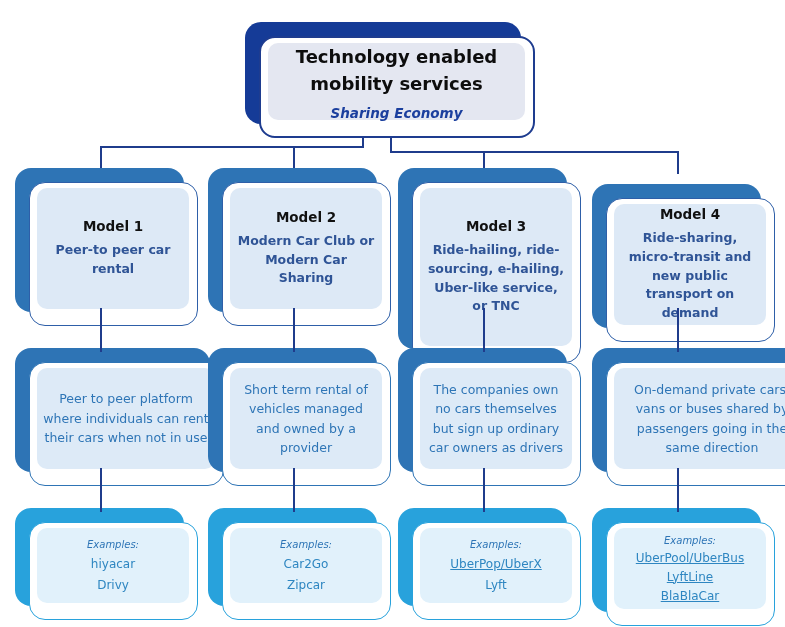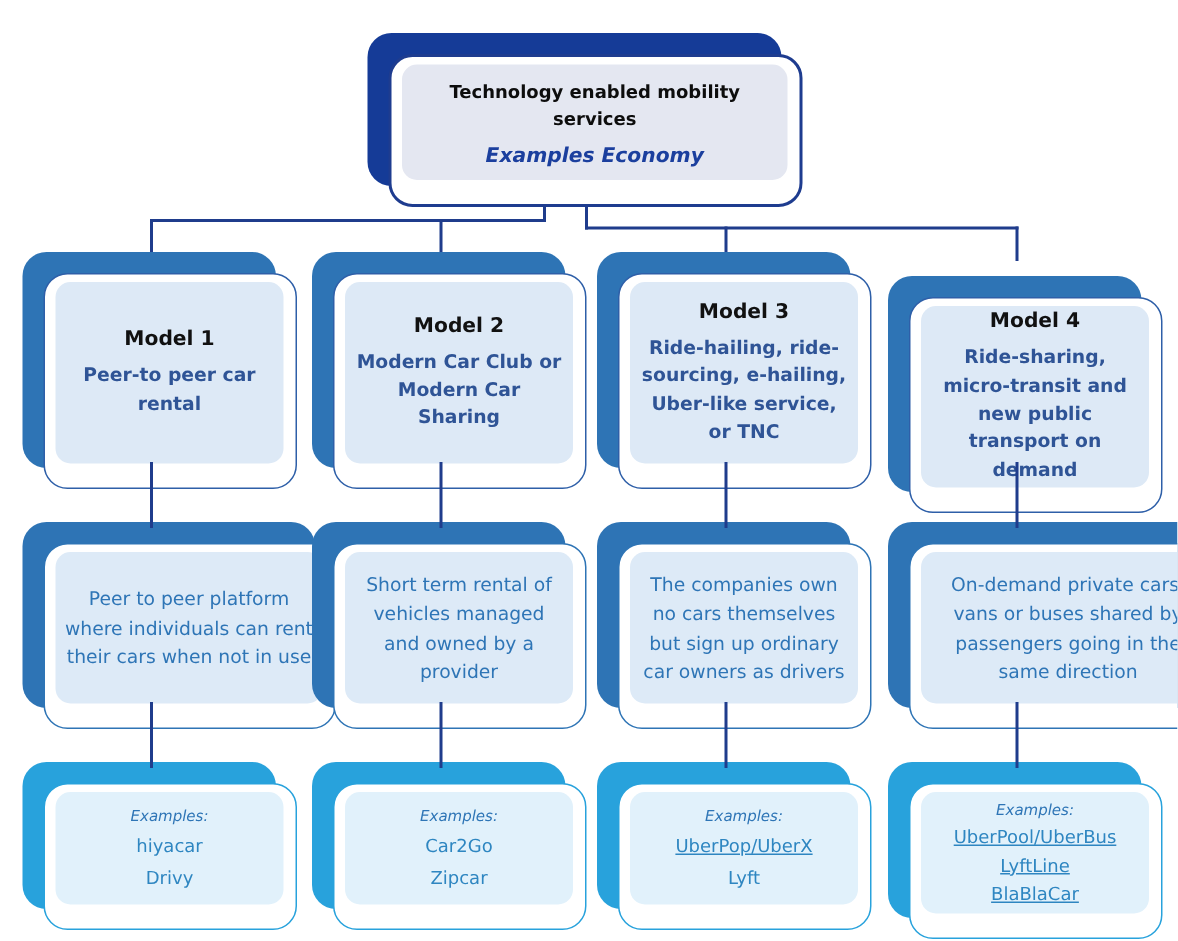--- a/index.html
+++ b/index.html
@@ -21,21 +21,21 @@
   .front{position:absolute;top:14px;left:14px;right:0;bottom:0;border-radius:16px;background:#ffffff;
          box-sizing:border-box;padding:5px 8px 16px 7px;}
   .fill{width:100%;height:100%;border-radius:10px;box-sizing:border-box;
         display:flex;flex-direction:column;align-items:center;justify-content:center;
         text-align:center;padding:4px 6px;}
 
   
   .top .shadow{background:var(--top_shadow);}
   .top .front{border:2px solid var(--top_border);}
   .top .fill{background:var(--top_fill);gap:8px;}
-  .top-title{color:var(--title_color);font-weight:bold;font-size:12px;line-height:1.5;}
+  .top-title{color:var(--title_color);font-weight:bold;font-size:18px;line-height:1.5;}
   .top-subtitle{color:var(--subtitle_color);font-weight:bold;font-style:italic;font-size:13.5px;}
 
   
   .model .shadow{background:var(--model_shadow);}
   .model .front{border:1.5px solid var(--model_border);}
   .model .fill{background:var(--model_fill);gap:7px;}
   .model-label{color:var(--model_label_color);font-weight:bold;font-size:13.5px;}
   .model-name{color:var(--model_name_color);font-weight:bold;font-size:12.5px;line-height:1.5;}
 
   
@@ -65,21 +65,21 @@
   <div class="conn" style="left:100px;top:146px;width:2px;height:26px;"></div>
   <div class="conn" style="left:293px;top:146px;width:2px;height:26px;"></div>
   <div class="conn" style="left:483px;top:151px;width:2px;height:23px;"></div>
   <div class="conn" style="left:677px;top:151px;width:2px;height:23px;"></div>
 
   <div class="card top" style="left:245px;top:22px;width:290px;height:116px;">
     <div class="shadow"></div>
     <div class="front">
       <div class="fill">
         <div class="top-title">Technology enabled mobility services</div>
-        <div class="top-subtitle">Examples Economy</div>
+        <div class="top-subtitle">Sharing Economy</div>
       </div>
     </div>
   </div>
 
   <div class="card model" style="left:15px;top:168px;width:183px;height:158px;border-radius:27px;">
     <div class="shadow"></div>
     <div class="front">
       <div class="fill">
         <div class="model-label">Model 1</div>
         <div class="model-name">Peer-to peer car rental</div>
@@ -88,21 +88,21 @@
   </div>
   <div class="card model" style="left:208px;top:168px;width:183px;height:158px;">
     <div class="shadow"></div>
     <div class="front">
       <div class="fill">
         <div class="model-label">Model 2</div>
         <div class="model-name">Modern Car Club or Modern Car Sharing</div>
       </div>
     </div>
   </div>
-  <div class="card model" style="left:398px;top:168px;width:183px;height:158px;">
+  <div class="card model" style="left:398px;top:168px;width:183px;height:195px;">
     <div class="shadow"></div>
     <div class="front">
       <div class="fill">
         <div class="model-label">Model 3</div>
         <div class="model-name">Ride-hailing, ride-sourcing, e-hailing, Uber-like service, or TNC</div>
       </div>
     </div>
   </div>
   <div class="card model" style="left:592px;top:184px;width:183px;height:158px;">
     <div class="shadow"></div>

